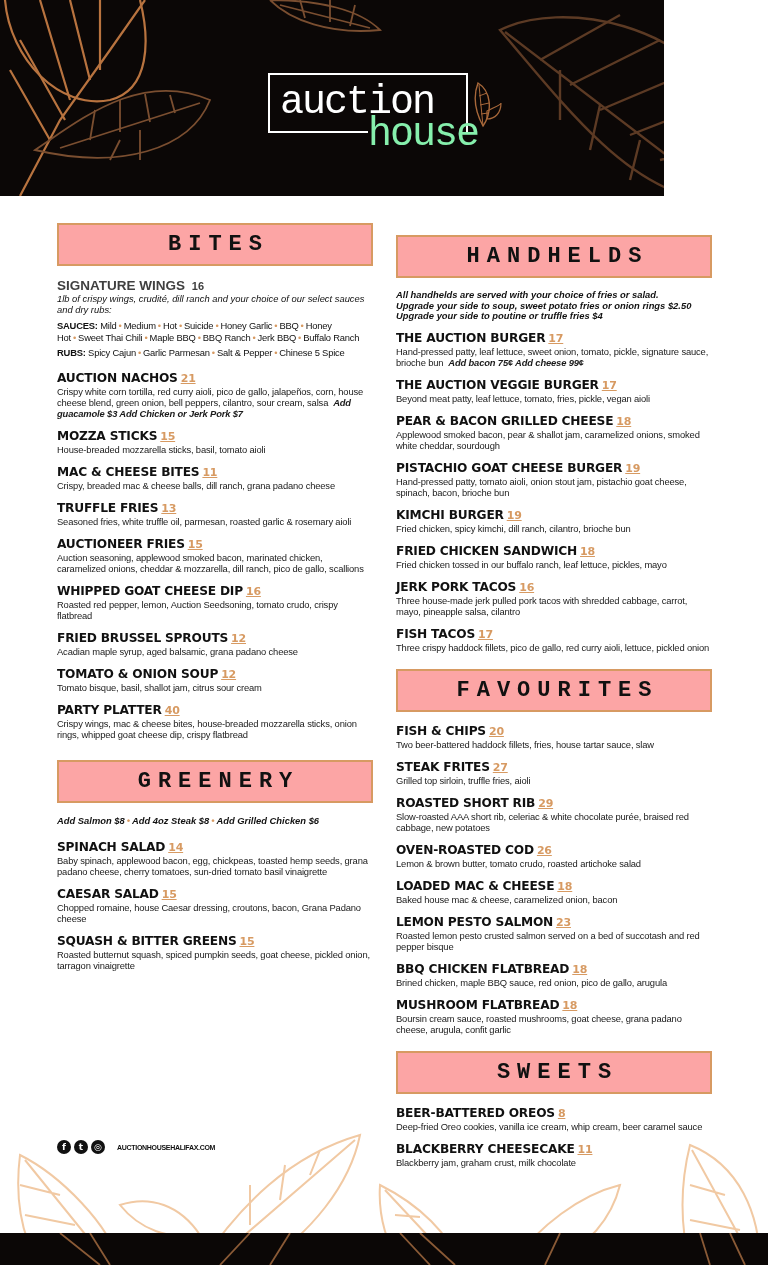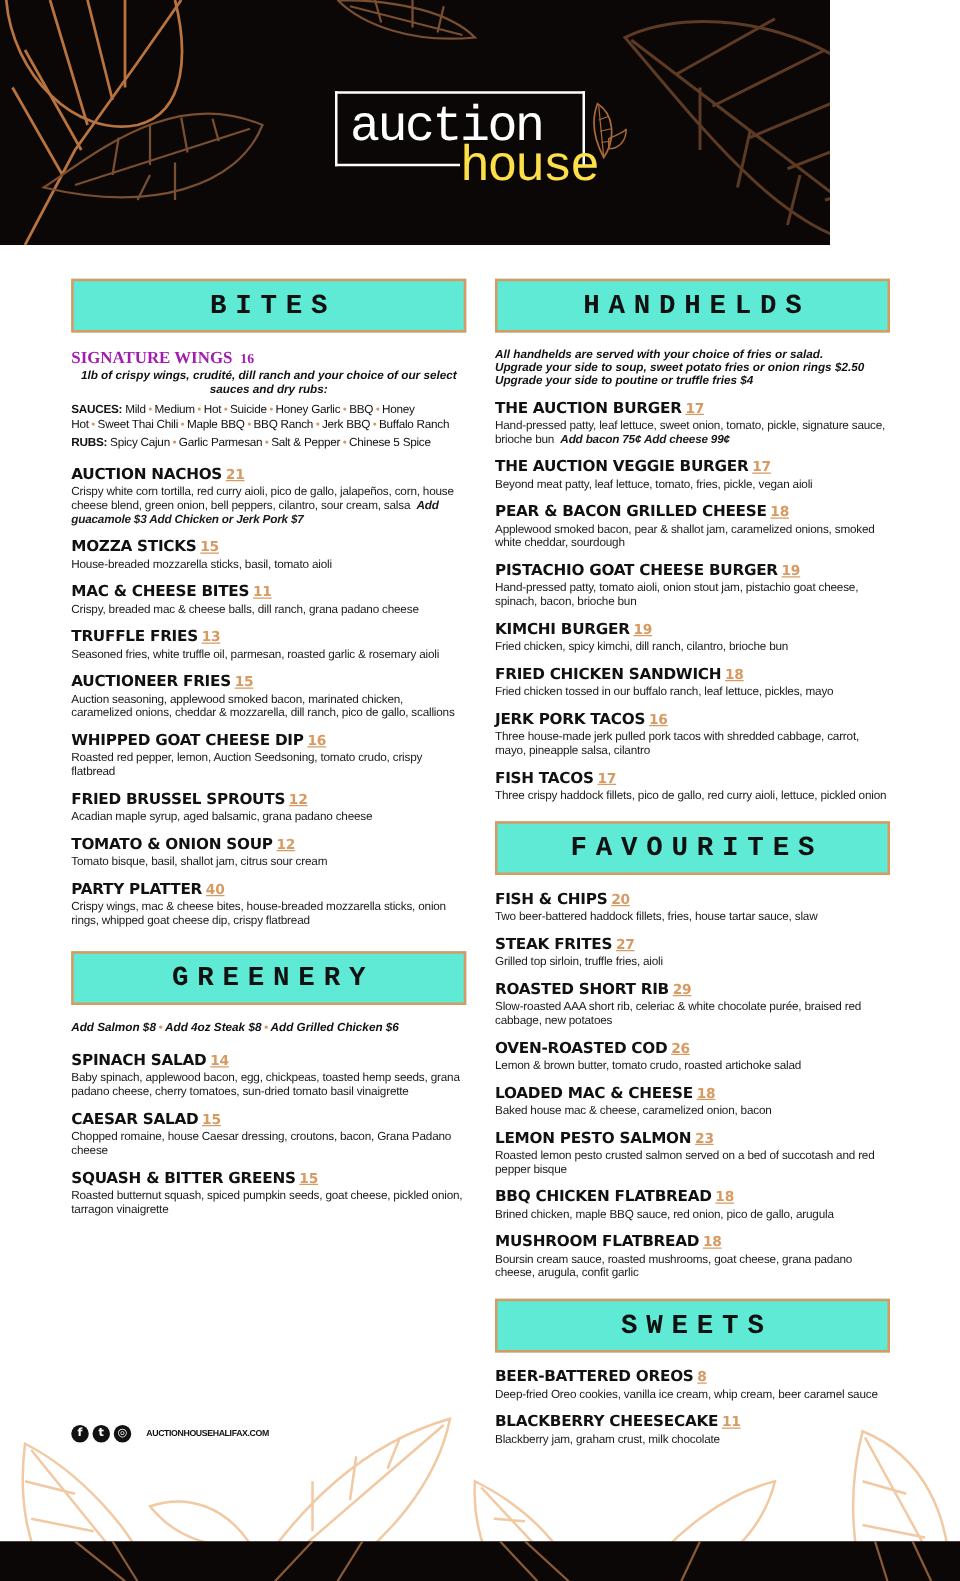--- a/index.html
+++ b/index.html
@@ -5,40 +5,40 @@
   * { box-sizing: border-box; margin: 0; padding: 0; }
   html, body { width: 768px; height: 1265px; overflow: hidden; background: #ffffff; }
   body { position: relative; font-family: "Liberation Sans", sans-serif; color: #111; }
 
   .header { position: absolute; left: 0; top: 0; width: 664px; height: 196px; background: #0b0706; overflow: hidden; }
   .header svg.leaves { position: absolute; left: 0; top: 0; }
   .logo { position: absolute; left: 268px; top: 73px; width: 240px; height: 90px; }
   .logo-box { position: absolute; left: 0; top: 0; width: 200px; height: 60px; border: 2px solid #fff; border-bottom: none; }
   .logo-box-bottom { position: absolute; left: 0; top: 58px; width: 100px; height: 2px; background: #fff; }
   .logo-auction { position: absolute; left: 12px; top: 10px; font-family: "Liberation Mono", monospace; font-size: 40px; color: #fff; letter-spacing: -2px; line-height: 40px; }
-  .logo-house { position: absolute; left: 100px; top: 42px; font-family: "Liberation Mono", monospace; font-size: 40px; color: #fde047; letter-spacing: -2px; line-height: 40px; }
+  .logo-house { position: absolute; left: 100px; top: 42px; font-family: "Liberation Mono", monospace; font-size: 40px; color: #86efac; letter-spacing: -2px; line-height: 40px; }
 
   .footer-band { position: absolute; left: 0; top: 1233px; width: 768px; height: 32px; background: #0b0706; }
   .bottom-leaves { position: absolute; left: 0; top: 1105px; }
 
   .col { position: absolute; top: 223px; width: 316px; }
   .col-left { left: 57px; }
-  .col-right { left: 396px; }
-
-  .section-box { width: 316px; height: 43px; border: 2px solid #d79a62; display: flex; align-items: center; justify-content: center; margin-bottom: 12px; background: #5eead4; }
+  .col-right { left: 396px; margin-top: 12px; }
+
+  .section-box { width: 316px; height: 43px; border: 2px solid #d79a62; display: flex; align-items: center; justify-content: center; margin-bottom: 12px; background: #fca5a5; }
   .section-title { font-family: "Liberation Mono", monospace; font-weight: bold; font-size: 22px; letter-spacing: 7px; color: #111; padding-left: 7px; }
 
   .item { margin-bottom: 10px; }
   .item-name { font-family: "DejaVu Sans", sans-serif; font-weight: bold; font-size: 12.2px; color: #111; line-height: 15px; letter-spacing: -0.2px; }
   .item-price { color: #d79a62; font-size: 11px; margin-left: 3px; text-decoration: underline; }
   .item-desc { font-family: "Liberation Sans", sans-serif; font-size: 9.4px; line-height: 11px; color: #1a1a1a; letter-spacing: -0.15px; }
   .addon { font-weight: bold; font-style: italic; }
 
-  .sig-name { font-family: Liberation Serif, serif; font-weight: bold; font-size: 13.5px; color: #a21caf; line-height: 16px; }
-  .sig-intro { font-weight: bold; font-style: italic; font-size: 9.4px; line-height: 10.5px; margin-bottom: 5px; text-align: center; }
+  .sig-name { font-family: Liberation Sans, sans-serif; font-weight: bold; font-size: 13.5px; color: #404040; line-height: 16px; }
+  .sig-intro { font-weight: normal; font-style: italic; font-size: 9.4px; line-height: 10.5px; margin-bottom: 5px; }
   .sauce-line { font-size: 9.4px; line-height: 12px; letter-spacing: -0.2px; }
   .sauce-line b { font-weight: bold; }
   .dot { color: #d79a62; padding: 0 2px; }
 
   .note { font-weight: bold; font-style: italic; font-size: 9.4px; line-height: 10.5px; margin-bottom: 9px; }
 
   .green-addons { font-weight: bold; font-style: italic; font-size: 9.4px; margin: 2px 0 14px 0; }
 
   .social { position: absolute; left: 57px; top: 1140px; display: flex; align-items: center; gap: 3px; }
   .soc-icon { width: 14px; height: 14px; border-radius: 50%; background: #111; color: #fff; font-size: 9px; font-weight: bold; display: flex; align-items: center; justify-content: center; font-family: "DejaVu Sans", sans-serif; }

